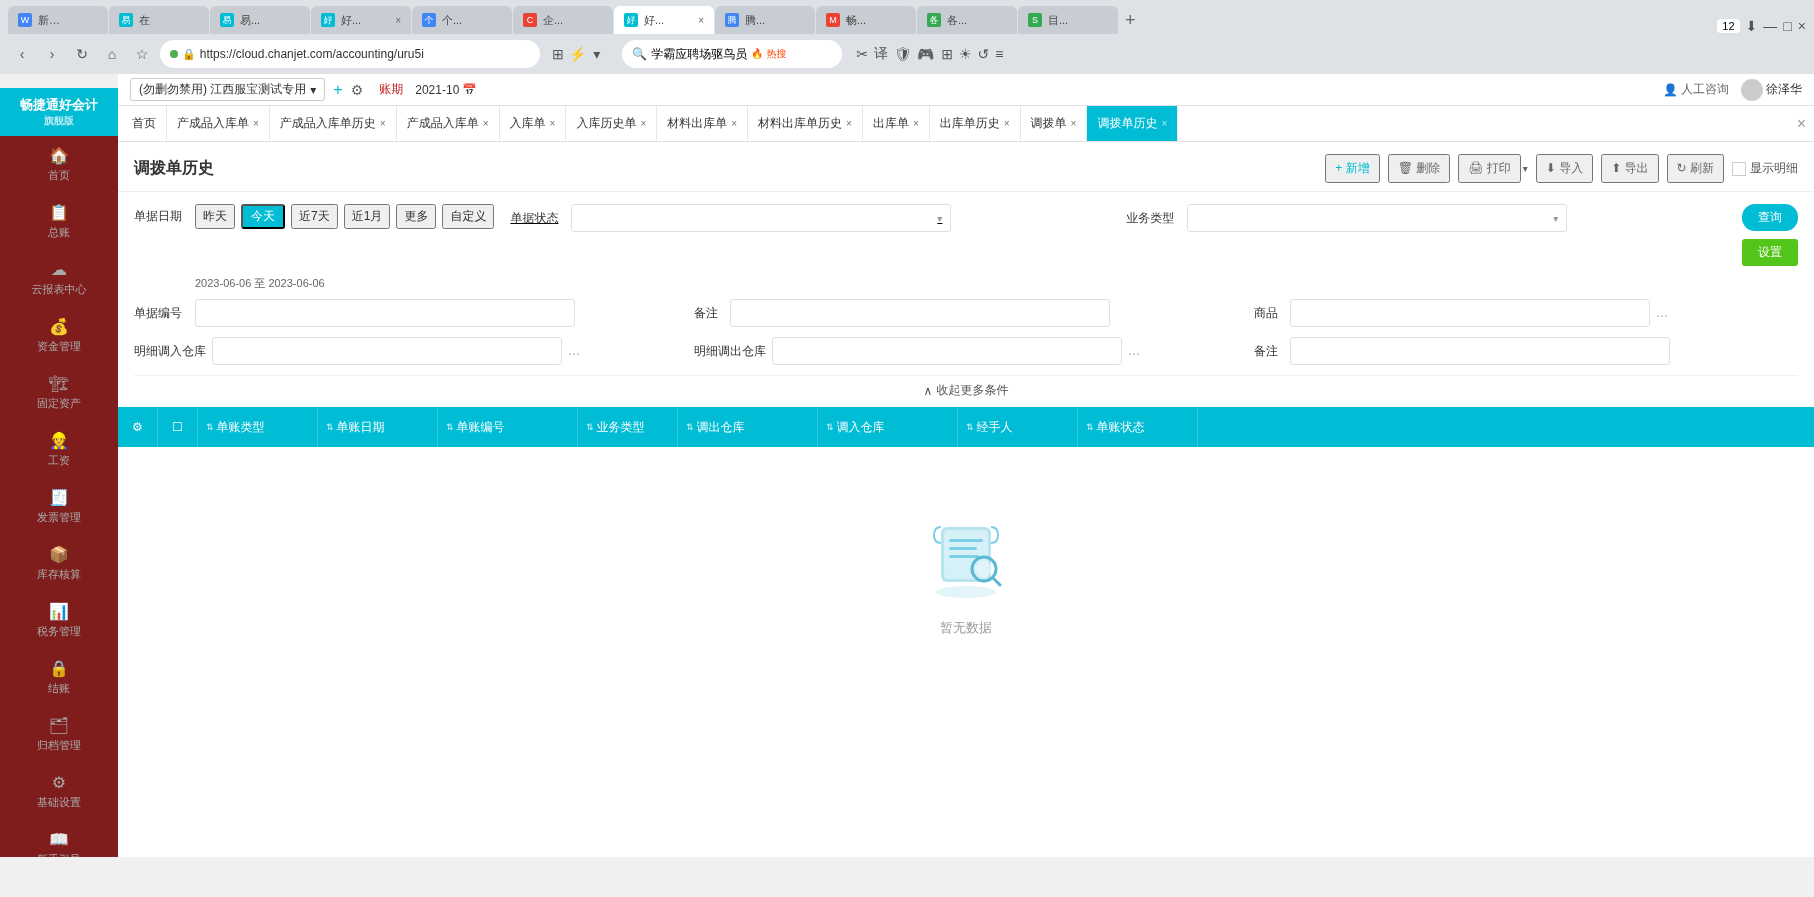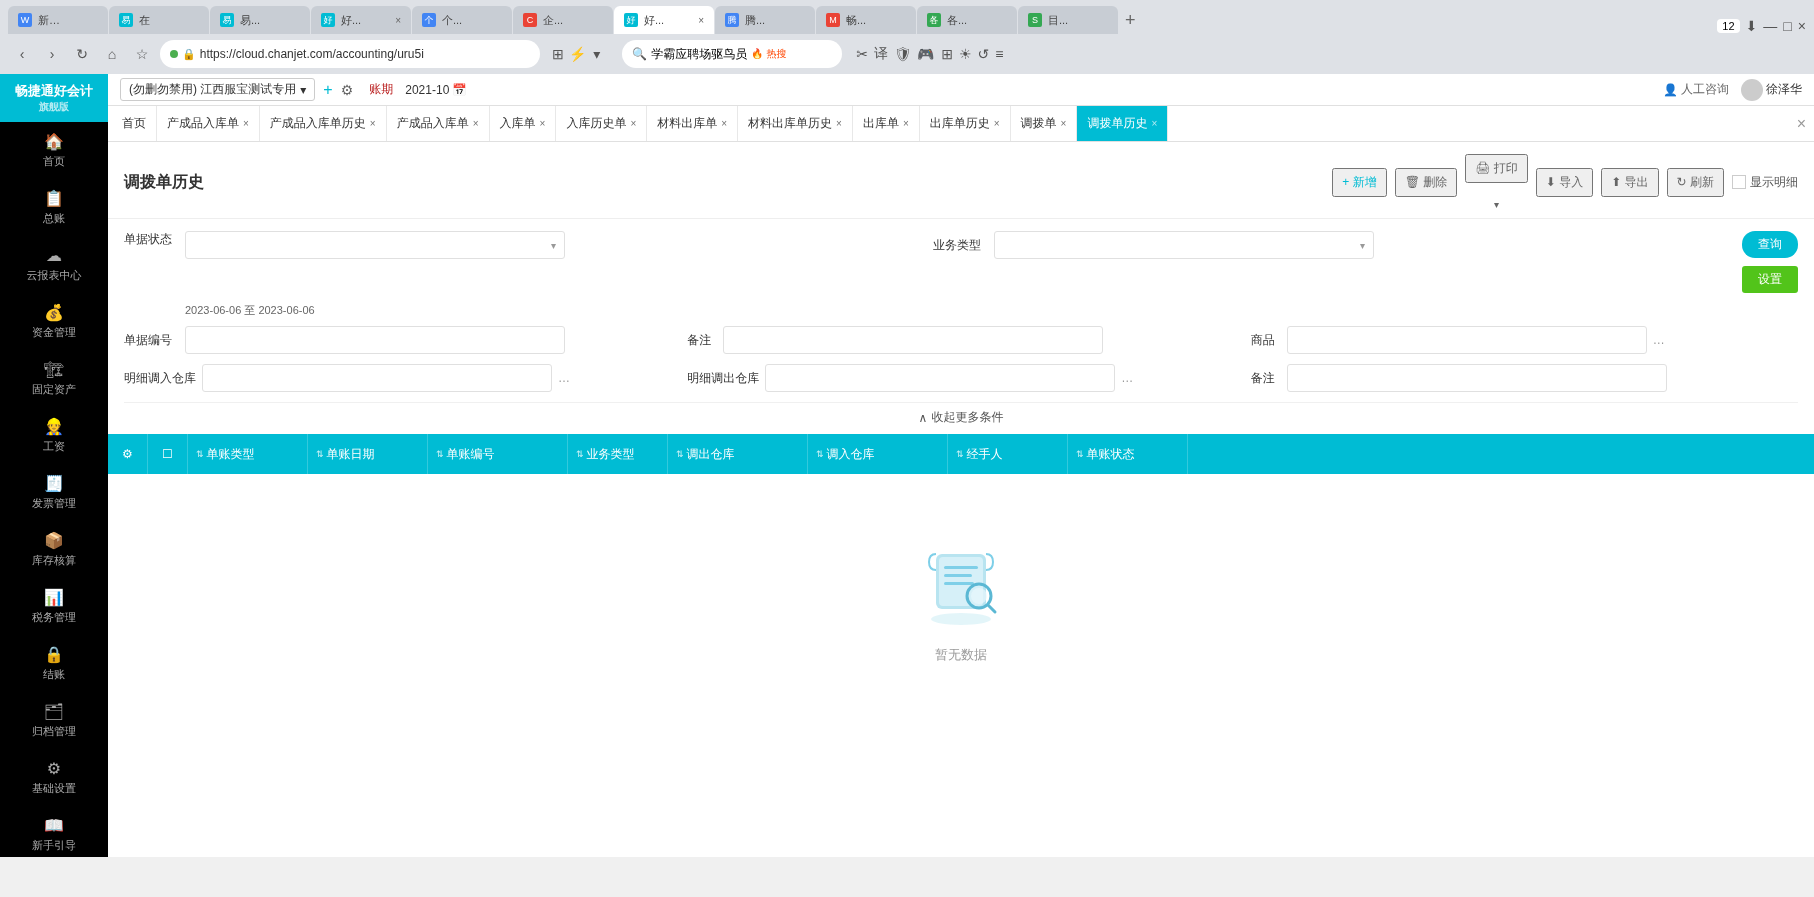--- a/index.html
+++ b/index.html
@@ -1,19 +1,19 @@
 <!DOCTYPE html>
 <html><head>
   <meta charset="utf-8">
   <style>
     * { box-sizing: border-box; margin: 0; padding: 0; }
     body { font-family: "Microsoft YaHei", Arial, sans-serif; font-size: 12px; background: #f0f0f0; overflow: hidden; }
 
     
-    .sidebar { width: 108px; background: #000000; color: #ccc; display: flex; flex-direction: column; flex-shrink: 0; }
+    .sidebar { width: 118px; background: #7f1d1d; color: #ccc; display: flex; flex-direction: column; flex-shrink: 0; margin-top: 14px; }
     .sidebar-logo { background: #00bcd4; padding: 8px; text-align: center; color: #fff; font-size: 13px; font-weight: bold; cursor: pointer; }
     .sidebar-logo .sub { font-size: 10px; color: rgba(255,255,255,0.7); }
     .sidebar-item { display: flex; flex-direction: column; align-items: center; padding: 10px 4px; cursor: pointer; color: #aaa; font-size: 11px; gap: 3px; transition: background 0.2s; }
     .sidebar-item .icon { font-size: 16px; }
 
     
     .app-header { background: #fff; border-bottom: 1px solid #e0e0e0; height: 32px; display: flex; align-items: center; padding: 0 12px; gap: 8px; flex-shrink: 0; }
     .company-selector { display: flex; align-items: center; gap: 4px; border: 1px solid #ccc; border-radius: 3px; padding: 2px 8px; cursor: pointer; font-size: 12px; color: #333; }
     .header-right { margin-left: auto; display: flex; align-items: center; gap: 12px; }
     .service-btn { font-size: 12px; color: #666; cursor: pointer; display: flex; align-items: center; gap: 3px; }
@@ -366,41 +366,50 @@
     </div>
 
     <div class="main-content">
       <div class="content-wrapper">
 
         <div class="page-header">
           <span class="page-title">调拨单历史</span>
           <div class="page-actions">
             <button class="action-btn new-btn">+ 新增</button>
             <button class="action-btn del-btn">🗑 删除</button>
-            <div style="display:flex;align-items:center;gap:16px;flex-direction:column;">
+            <div style="display:flex;align-items:center;gap:2px;">
               <button class="action-btn print-btn">🖨 打印</button>
               <span style="cursor:pointer;font-size:10px;color:#666;">▾</span>
             </div>
             <button class="action-btn import-btn">⬇ 导入</button>
             <button class="action-btn export-btn">⬆ 导出</button>
             <button class="action-btn refresh-btn">↻ 刷新</button>
             <div class="display-toggle">
               <div class="checkbox-display"></div>
               <span>显示明细</span>
             </div>
           </div>
         </div>
 
         <div class="filter-section">
           <div style="padding:12px 16px 0;background:#fff;">
 
             <div style="display:flex;align-items:flex-start;gap:16px;margin-bottom:10px;">
 
-
-              <div style="display:flex;align-items:flex-start;gap:6px;flex:1;">
+              <div style="display:flex;align-items:center;gap:6px;flex-shrink:0;">
+                <span style="font-size:12px;color:#333;min-width:55px;">单据日期</span>
+                <button class="date-btn">昨天</button>
+                <button class="date-btn active">今天</button>
+                <button class="date-btn">近7天</button>
+                <button class="date-btn">近1月</button>
+                <button class="date-btn">更多</button>
+                <button class="date-btn">自定义</button>
+              </div>
+
+              <div style="display:flex;align-items:center;gap:6px;flex:1;text-decoration:underline;">
                 <span style="font-size:12px;color:#333;min-width:55px;">单据状态</span>
                 <div class="filter-select" style="flex:1;max-width:380px;">
                   <span></span>
                   <span class="select-arrow">▾</span>
                 </div>
               </div>
 
               <div style="display:flex;align-items:center;gap:6px;flex:1;">
                 <span style="font-size:12px;color:#333;min-width:55px;">业务类型</span>
                 <div class="filter-select" style="flex:1;max-width:380px;">

